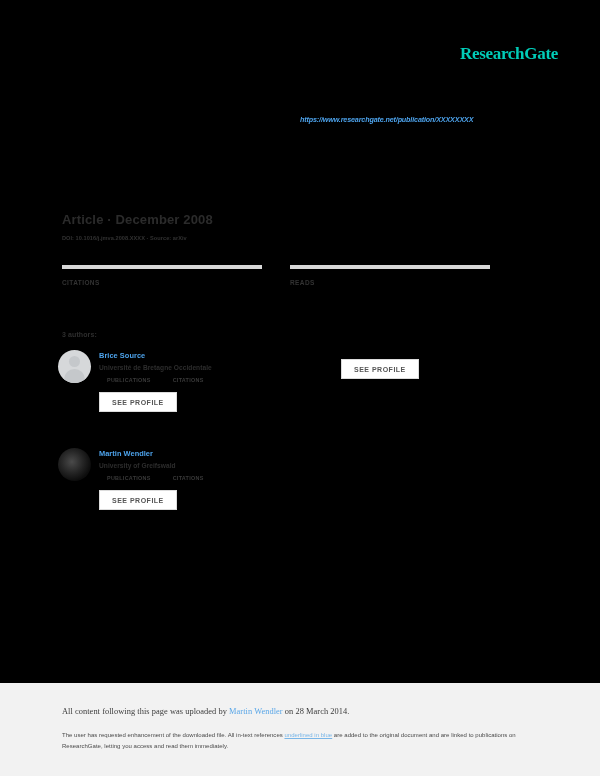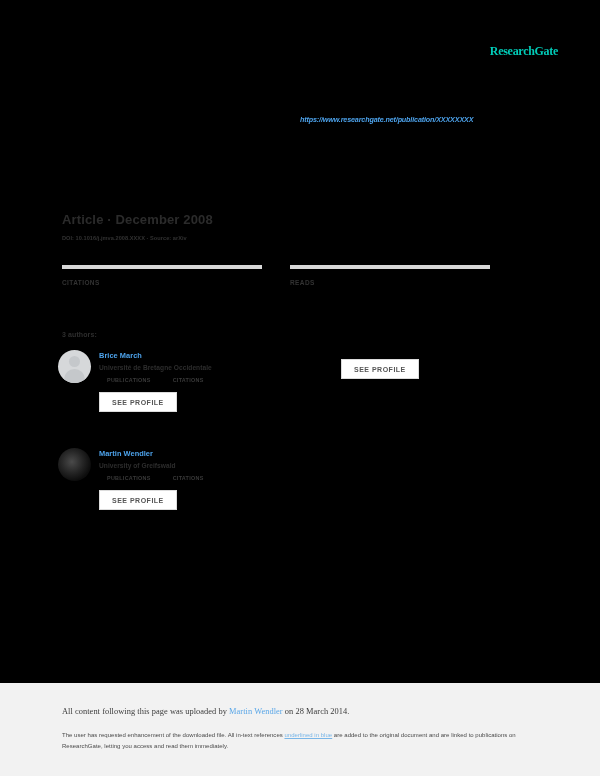--- a/index.html
+++ b/index.html
@@ -25,21 +25,21 @@
     background: #000000;
     overflow: hidden;
   }
 
   
   .rg-logo {
     position: absolute;
     right: 42px;
     top: 44px;
     font-family: "Liberation Serif", serif;
-    font-size: 12px;
+    font-size: 17px;
     font-weight: bold;
     color: #00ccb8;
     letter-spacing: -0.3px;
     white-space: nowrap;
   }
 
   
   .pub-url {
     position: absolute;
     left: 300px;
@@ -286,21 +286,21 @@
   </div>
 
   <div class="authors-heading">3 authors:</div>
 
   <div class="authors-grid">
 
     <div class="author-card pos-0">
       <div class="author-top">
         <div class="avatar placeholder"></div>
         <div class="author-info">
-          <div class="author-name">Brice March</div>
+          <div class="author-name">Brice Source</div>
           <div class="author-affil">Université de Bretagne Occidentale</div>
           <div class="author-stats">
             <span class="author-stat">PUBLICATIONS</span>
             <span class="author-stat">CITATIONS</span>
           </div>
         </div>
       </div>
       <div class="see-profile-btn">SEE PROFILE</div>
     </div>
 

